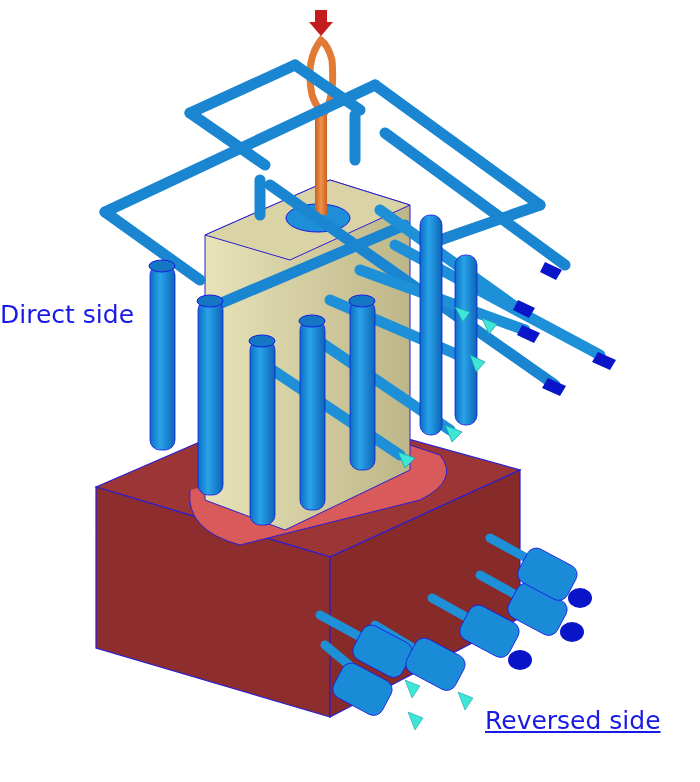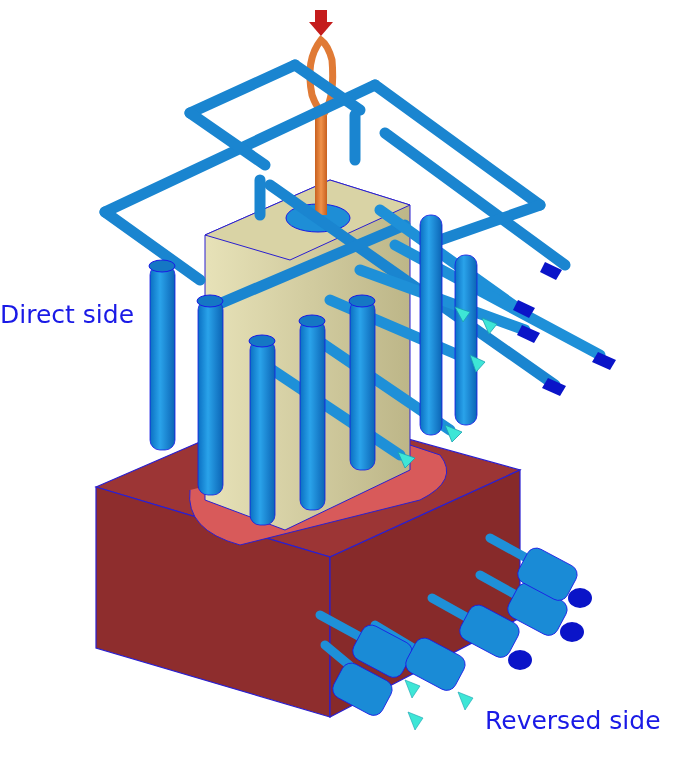--- a/index.html
+++ b/index.html
@@ -1,20 +1,20 @@
 <!DOCTYPE html>
 <html><head>
   <meta charset="utf-8">
   <style>
     html, body { margin: 0; padding: 0; background: #ffffff; }
     body { width: 700px; height: 782px; position: relative; overflow: hidden; font-family: "DejaVu Sans", sans-serif; }
     #stage { position: absolute; left: 0; top: 0; width: 700px; height: 782px; }
     .label { position: absolute; color: #1a1ae6; font-family: "DejaVu Sans", sans-serif; font-size: 25px; letter-spacing: 0px; white-space: nowrap; }
     #label-direct { left: 0px; top: 300px; }
-    #label-reversed { left: 485px; top: 706px; }
+    #label-reversed { left: 485px; top: 706px; text-decoration: underline; }
   </style>
 </head>
 <body>
 
 <svg id="stage" viewBox="0 0 700 782" xmlns="http://www.w3.org/2000/svg">
   <defs>
     <linearGradient id="pipeV" x1="0" x2="1" y1="0" y2="0">
       <stop offset="0" stop-color="#0a6fc2"></stop>
       <stop offset="0.4" stop-color="#2aa3ea"></stop>
       <stop offset="1" stop-color="#0b64b5"></stop>

